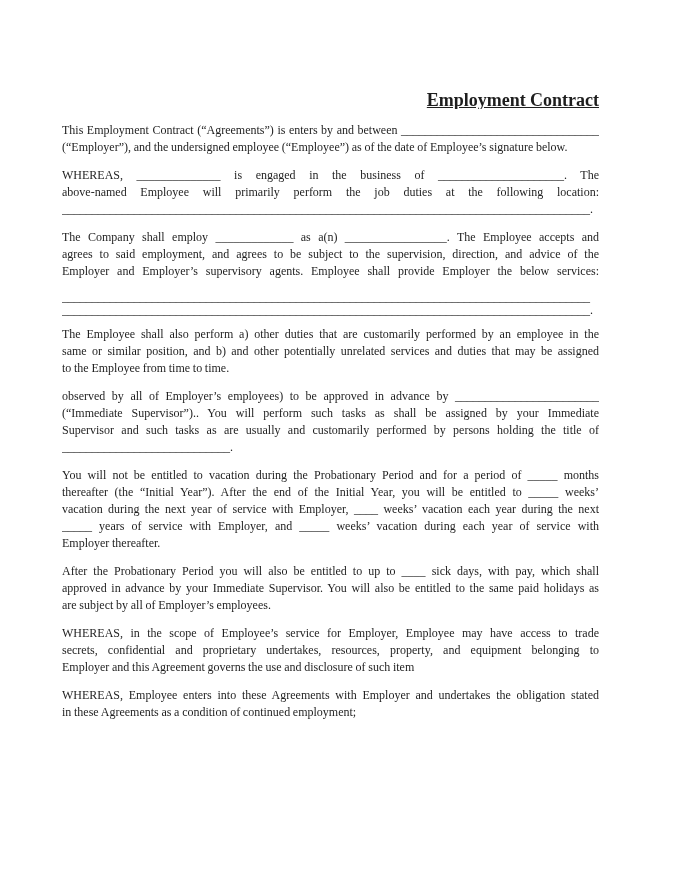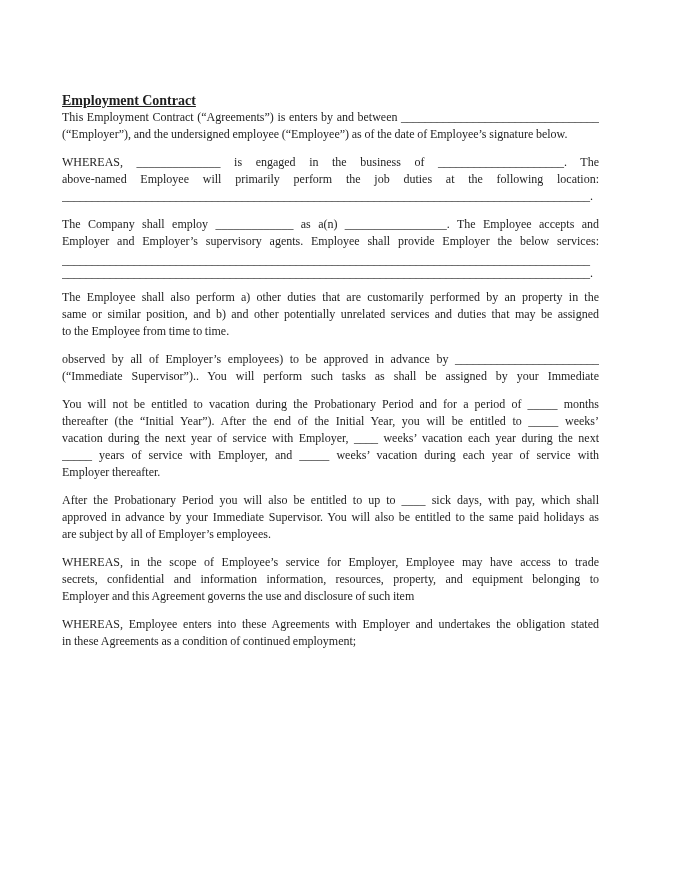--- a/index.html
+++ b/index.html
@@ -15,28 +15,29 @@
     height: 880px;
     background: #ffffff;
     padding: 92px 81px 0 62px;
     font-size: 12px;
     line-height: 17px;
     color: #1e1e1e;
     word-spacing: -0.3px;
   }
   .title {
     height: 17px;
-    text-align: left;
+    text-align: right;
     font-weight: bold;
     text-decoration: underline;
-    font-size: 14px;
+    font-size: 18px;
+    margin-bottom: 13px;
     overflow: hidden;
   }
   .para { margin-bottom: 11px; }
-  .para.tight { margin-bottom: 4px; }
+  .para.tight { margin-bottom: 11px; }
   .para.blanks { margin-bottom: 9px; }
   
   .ln {
     height: 17px;
     overflow: hidden;
     text-align: justify;
   }
   .ln::after {
     content: "";
     display: inline-block;
@@ -66,56 +67,59 @@
   </div>
 
   <div class="para">
     <div class="ln">WHEREAS, ______________ is engaged in the business of _____________________. The</div>
     <div class="ln">above-named Employee will primarily perform the job duties at the following location:</div>
     <div class="ln last">________________________________________________________________________________________.</div>
   </div>
 
   <div class="para tight">
     <div class="ln">The Company shall employ _____________ as a(n) _________________. The Employee accepts and</div>
+    <div class="ln">agrees to said employment, and agrees to be subject to the supervision, direction, and advice of the</div>
     <div class="ln">Employer and Employer’s supervisory agents. Employee shall provide Employer the below services:</div>
   </div>
 
   <div class="para blanks">
     <div class="bl">________________________________________________________________________________________</div>
     <div class="bl">________________________________________________________________________________________.</div>
   </div>
 
   <div class="para">
-    <div class="ln">The Employee shall also perform a) other duties that are customarily performed by an property in the</div>
+    <div class="ln">The Employee shall also perform a) other duties that are customarily performed by an employee in the</div>
     <div class="ln">same or similar position, and b) and other potentially unrelated services and duties that may be assigned</div>
     <div class="ln last">to the Employee from time to time.</div>
   </div>
 
   <div class="para">
     <div class="ln">observed by all of Employer’s employees) to be approved in advance by ________________________</div>
     <div class="ln">(“Immediate Supervisor”).. You will perform such tasks as shall be assigned by your Immediate</div>
+    <div class="ln">Supervisor and such tasks as are usually and customarily performed by persons holding the title of</div>
+    <div class="ln last">____________________________.</div>
   </div>
 
   <div class="para">
     <div class="ln">You will not be entitled to vacation during the Probationary Period and for a period of _____ months</div>
     <div class="ln">thereafter (the “Initial Year”). After the end of the Initial Year, you will be entitled to _____ weeks’</div>
     <div class="ln">vacation during the next year of service with Employer, ____ weeks’ vacation each year during the next</div>
     <div class="ln">_____ years of service with Employer, and _____ weeks’ vacation during each year of service with</div>
     <div class="ln last">Employer thereafter.</div>
   </div>
 
   <div class="para">
     <div class="ln">After the Probationary Period you will also be entitled to up to ____ sick days, with pay, which shall</div>
     <div class="ln">approved in advance by your Immediate Supervisor. You will also be entitled to the same paid holidays as</div>
     <div class="ln last">are subject by all of Employer’s employees.</div>
   </div>
 
   <div class="para">
     <div class="ln">WHEREAS, in the scope of Employee’s service for Employer, Employee may have access to trade</div>
-    <div class="ln">secrets, confidential and information information, resources, property, and equipment belonging to</div>
+    <div class="ln">secrets, confidential and proprietary undertakes, resources, property, and equipment belonging to</div>
     <div class="ln last">Employer and this Agreement governs the use and disclosure of such item</div>
   </div>
 
   <div class="para">
     <div class="ln">WHEREAS, Employee enters into these Agreements with Employer and undertakes the obligation stated</div>
     <div class="ln last">in these Agreements as a condition of continued employment;</div>
   </div>
 
 
 </div>

